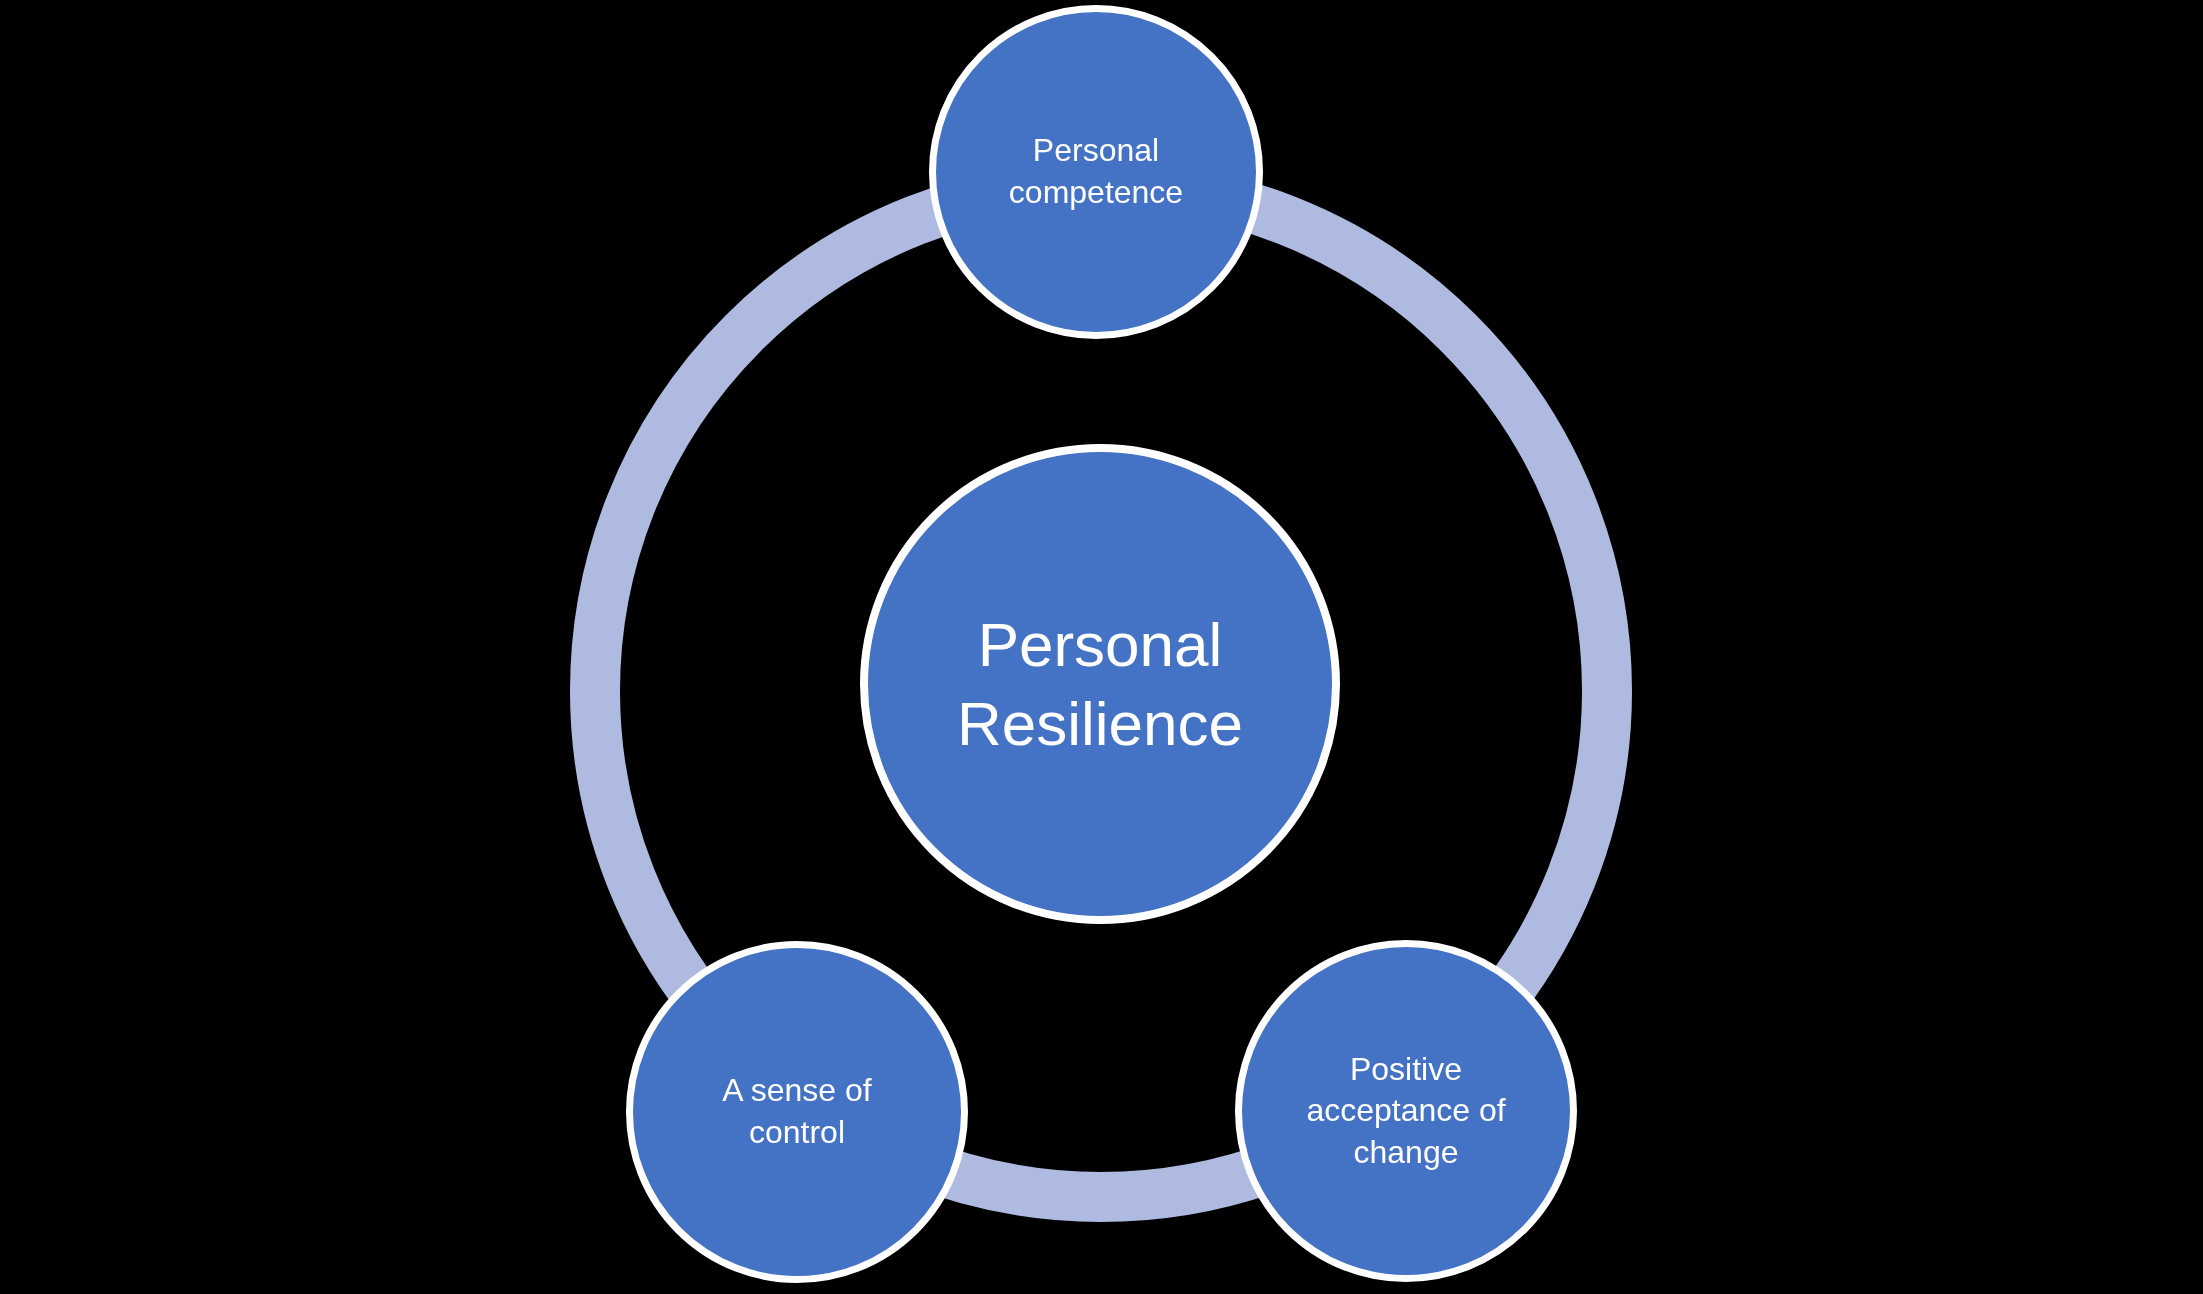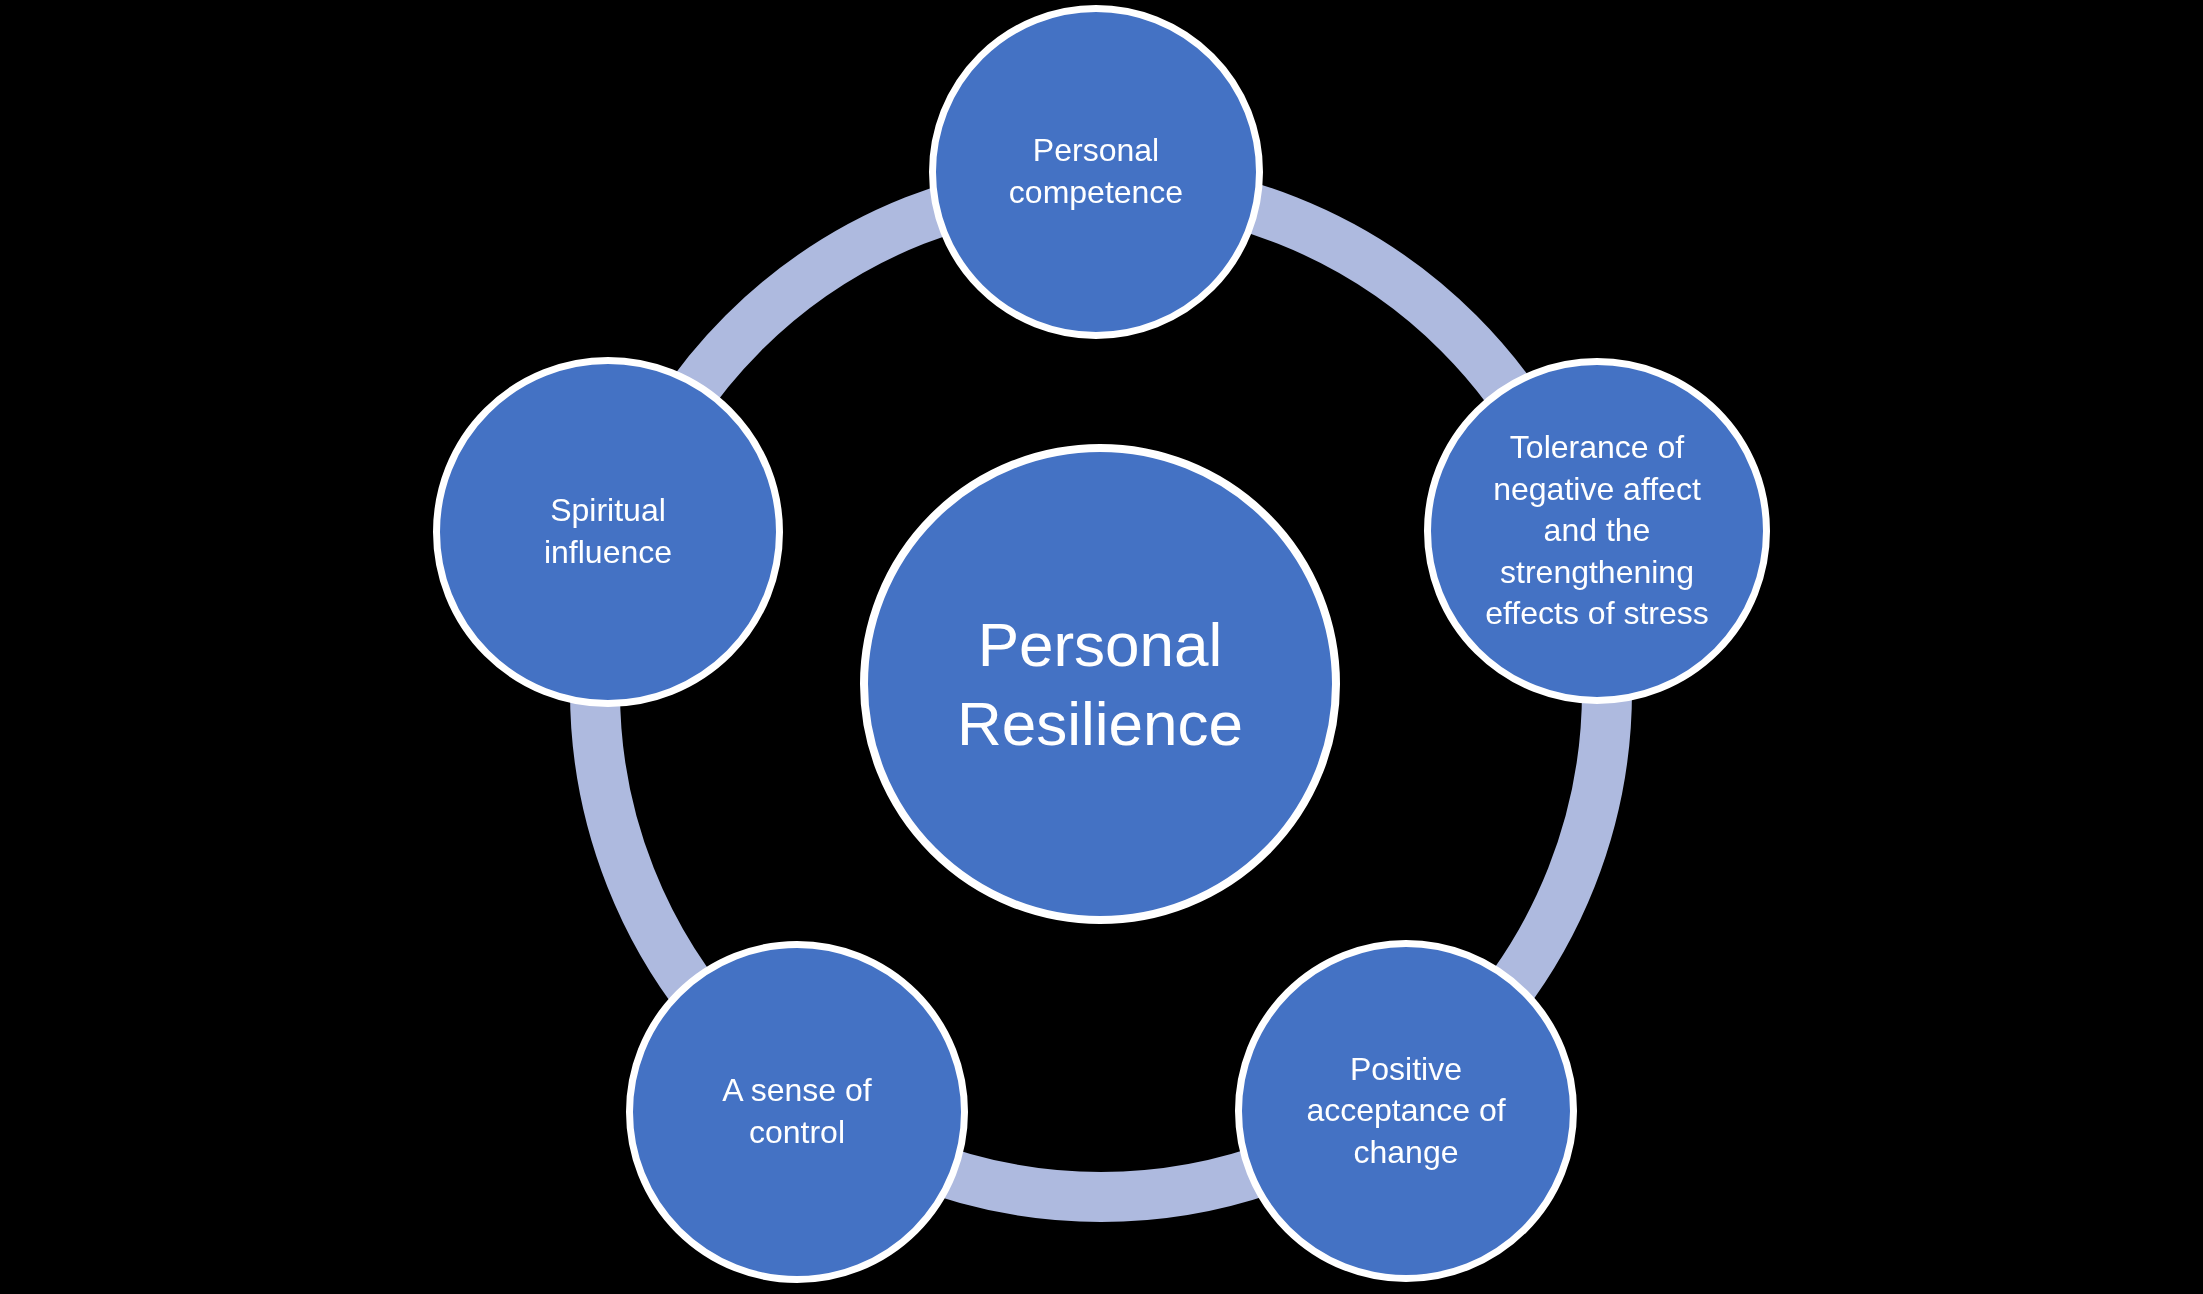--- a/index.html
+++ b/index.html
@@ -65,42 +65,31 @@
 
   <svg id="ring-svg" viewBox="0 0 2203 1294" xmlns="http://www.w3.org/2000/svg" aria-hidden="true">
     <circle cx="1101" cy="691" r="506" fill="none" stroke="#AEBADF" stroke-width="50"></circle>
   </svg>
 
   <div class="node node-top">
     <div class="node-label">Personal
 competence</div>
   </div>
 
-  <div class="node node-right">
-    <div class="node-label">Tolerance of
-negative affect
-and the
-strengthening
-effects of stress</div>
-  </div>
 
   <div class="node node-bottom-left">
     <div class="node-label">A sense of
 control</div>
   </div>
 
   <div class="node node-bottom-right">
     <div class="node-label">Positive
 acceptance of
 change</div>
   </div>
 
-  <div class="node node-left">
-    <div class="node-label">Spiritual
-influence</div>
-  </div>
 
   <div class="node node-center">
     <div class="node-label">Personal
 Resilience</div>
   </div>
 
 </div>
 
 </body></html>

